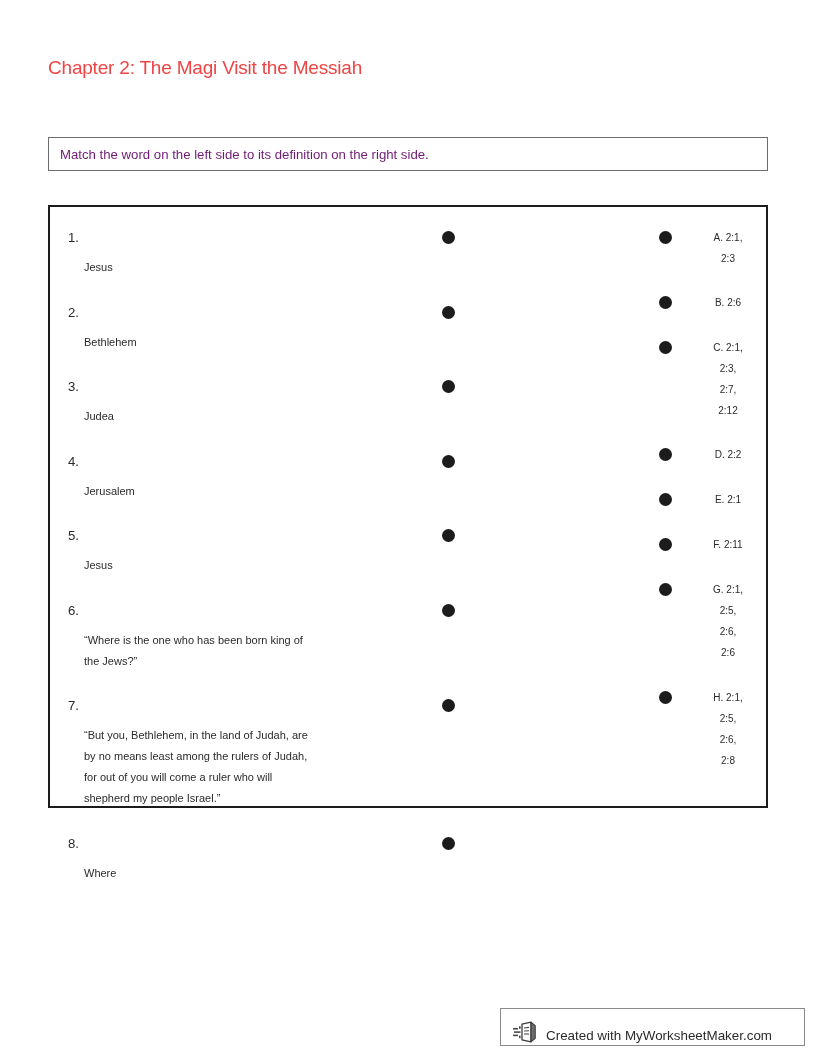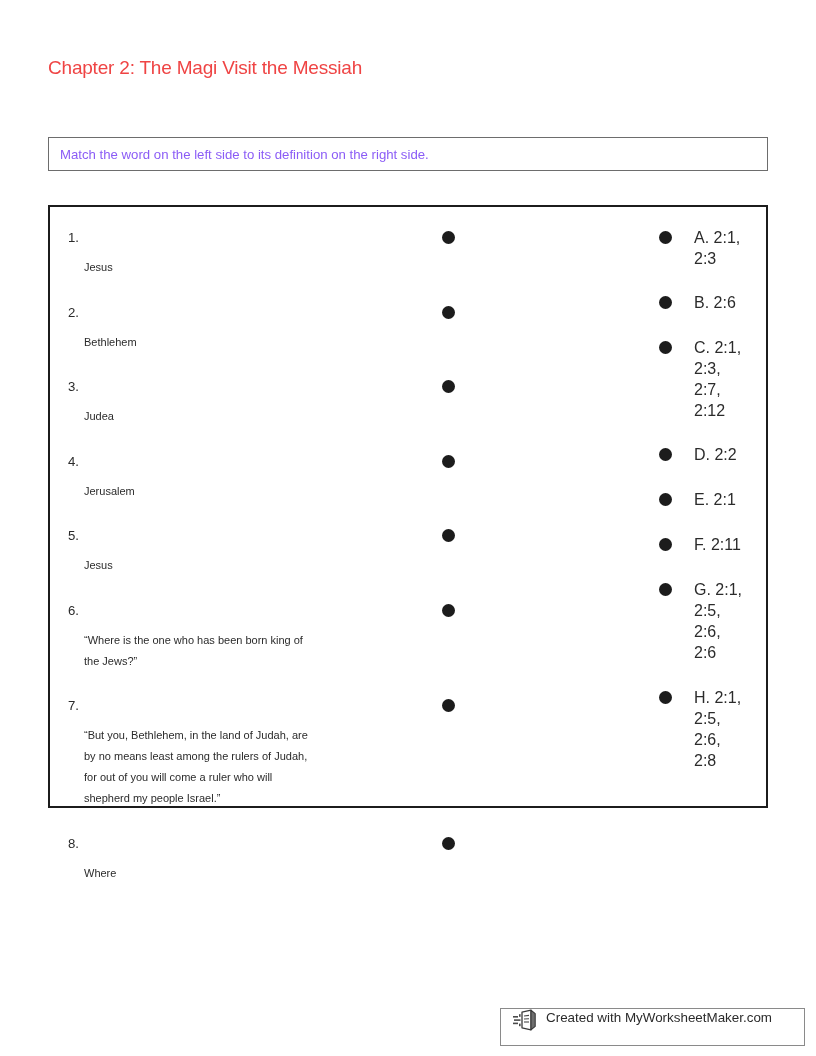--- a/index.html
+++ b/index.html
@@ -47,21 +47,21 @@
     height: 34px;
     border: 1px solid #6d6d6d;
     background: #ffffff;
     display: flex;
     align-items: center;
     padding: 0 11px;
   }
   .instruction-text {
     font-size: 13.2px;
     line-height: 17px;
-    color: #8b5cf6;
+    color: #701a75;
   }
 
   
   .match-box {
     position: absolute;
     left: 48px;
     top: 205px;
     width: 720px;
     height: 603px;
     border: 2px solid #1c1c1c;
@@ -134,22 +134,22 @@
     position: absolute;
     left: 1px;
     top: 4px;
     width: 14px;
     height: 14px;
   }
   .right-row .opt {
     display: block;
     margin-left: 36px;
     width: 68px;
-    text-align: left;
-    font-size: 16px;
+    text-align: center;
+    font-size: 10px;
     line-height: 21px;
     color: #2b2b2b;
     white-space: pre-line;
   }
 
   
   .right-row.r-a { margin-bottom: 23px; }
   .right-row.r-b { margin-bottom: 24px; }
   .right-row.r-c { margin-bottom: 23px; }
   .right-row.r-d { margin-bottom: 24px; }
@@ -160,21 +160,21 @@
   
   .footer-badge {
     position: absolute;
     left: 500px;
     top: 1008px;
     width: 305px;
     height: 38px;
     border: 1px solid #8a8a8a;
     background: #ffffff;
     display: flex;
-    align-items: flex-start;
+    align-items: flex-end;
     padding-left: 12px;
   }
   .footer-logo {
     width: 26px;
     height: 24px;
     flex: 0 0 auto;
     margin-right: 7px;
     display: block;
   }
   .footer-text {

